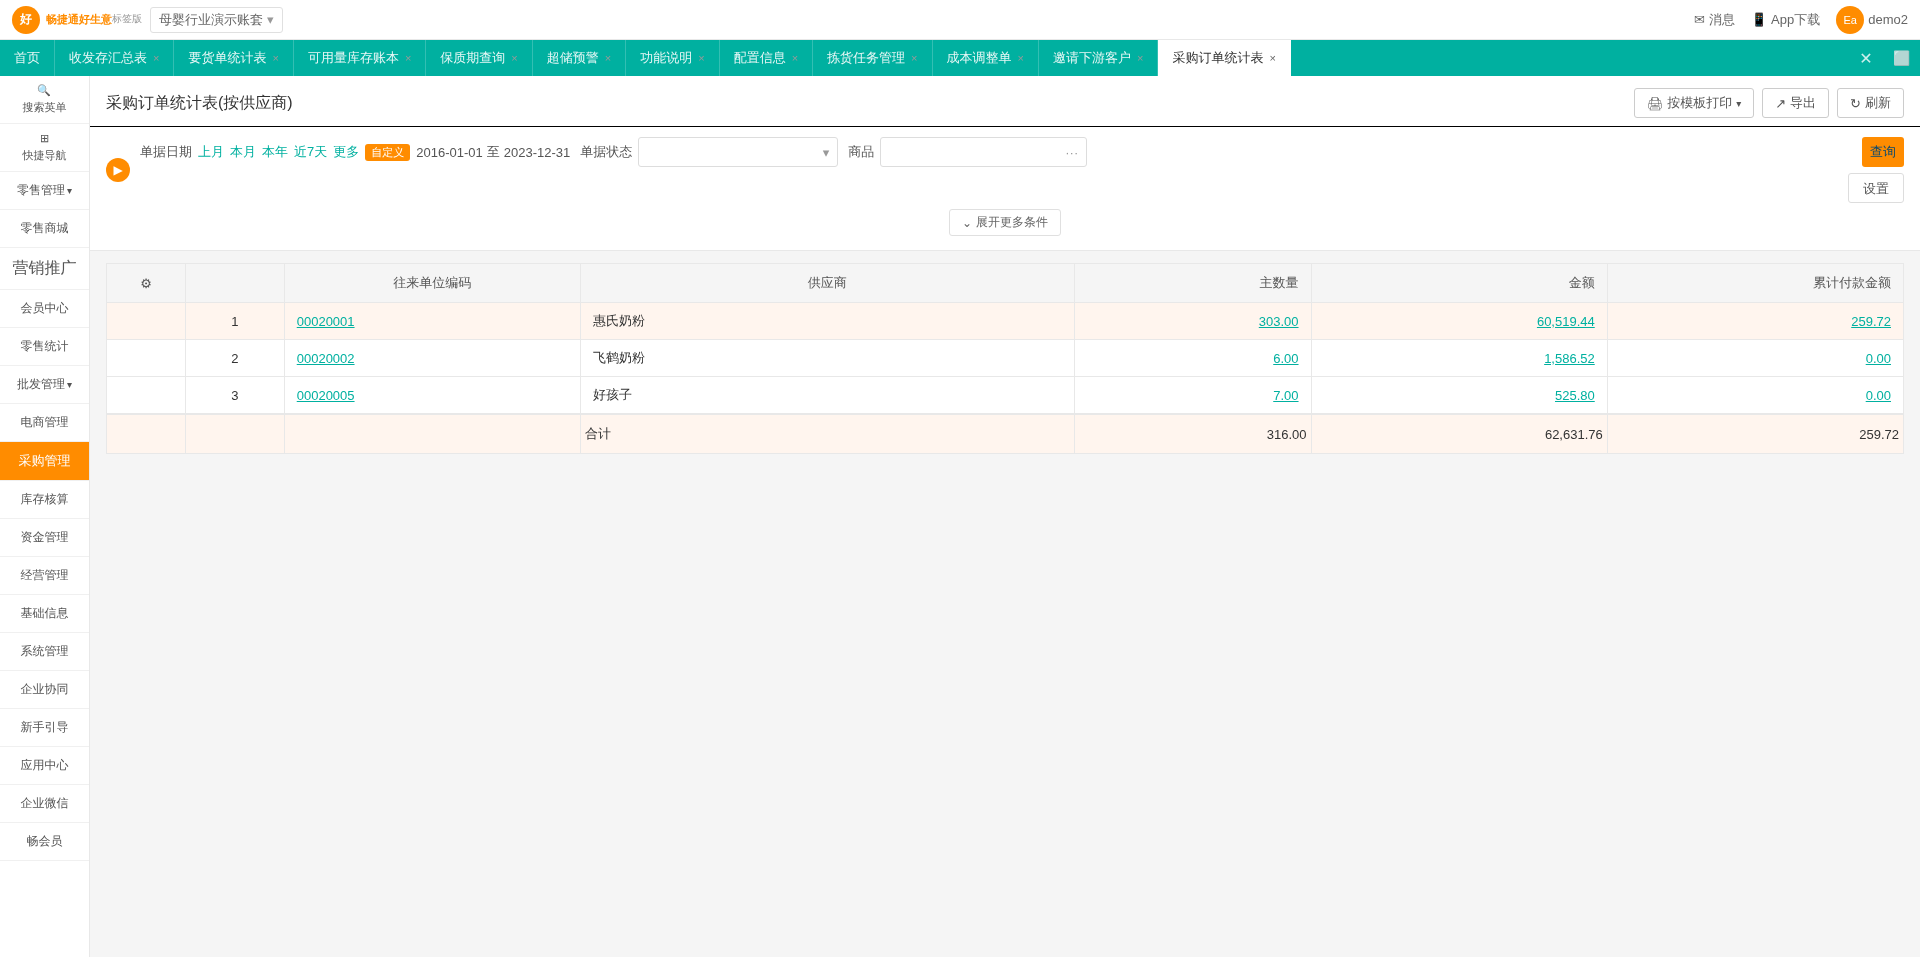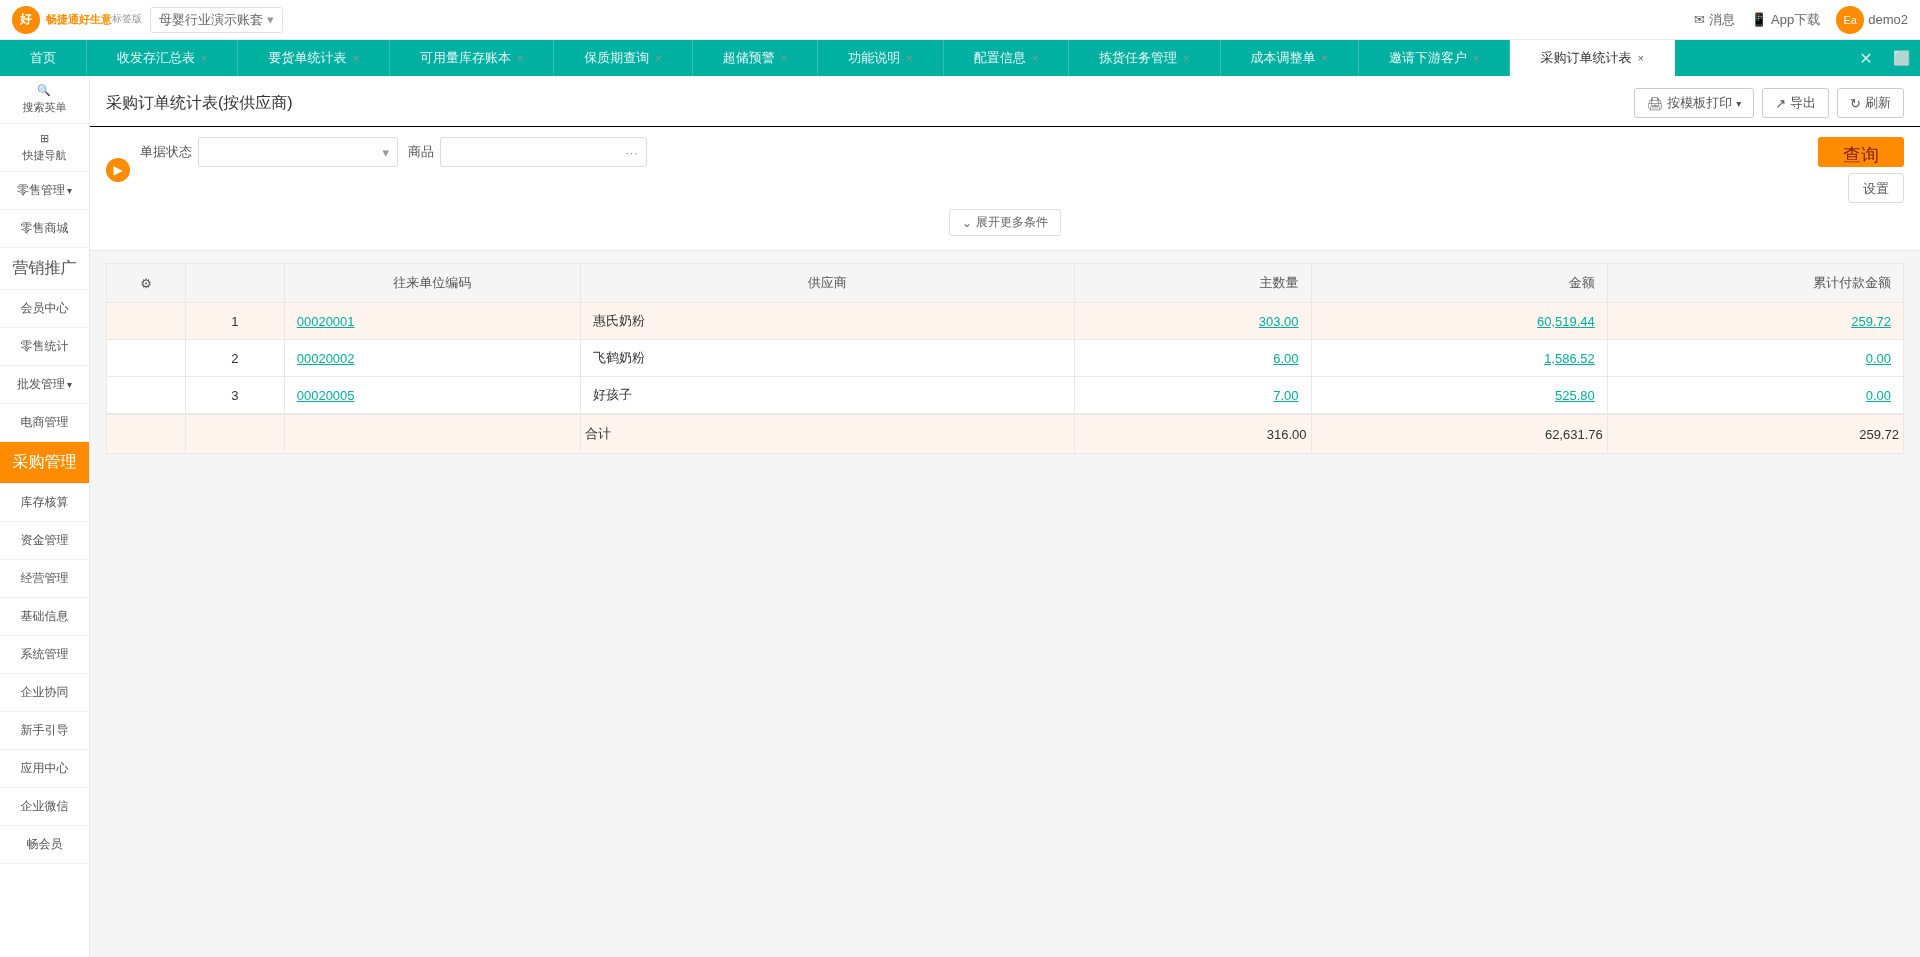--- a/index.html
+++ b/index.html
@@ -10,21 +10,21 @@
     .top-bar-left { display: flex; align-items: center; gap: 8px; }
     .logo-area { display: flex; align-items: center; gap: 6px; }
     .logo-icon { width: 28px; height: 28px; background: #ff8c00; border-radius: 50%; display: flex; align-items: center; justify-content: center; color: white; font-size: 12px; font-weight: bold; }
     .workspace-selector { display: flex; align-items: center; gap: 4px; color: #666; font-size: 13px; cursor: pointer; padding: 0 8px; border: 1px solid #e0e0e0; border-radius: 3px; height: 26px; }
     .top-bar-right { display: flex; align-items: center; gap: 16px; color: #666; font-size: 13px; }
     .top-bar-right .item { display: flex; align-items: center; gap: 4px; cursor: pointer; }
     .avatar { width: 28px; height: 28px; border-radius: 50%; background: #ff8c00; display: flex; align-items: center; justify-content: center; color: white; font-size: 11px; }
 
     
     .nav-tabs { height: 36px; background: #00b0a0; display: flex; align-items: center; flex-shrink: 0; overflow: hidden; }
-    .nav-tab { padding: 0 30px; height: 54px; display: flex; align-items: center; color: rgba(255,255,255,0.9); font-size: 13px; cursor: pointer; white-space: nowrap; border-right: 1px solid rgba(255,255,255,0.2); position: relative; }
+    .nav-tab { padding: 0 14px; height: 54px; display: flex; align-items: center; color: rgba(255,255,255,0.9); font-size: 13px; cursor: pointer; white-space: nowrap; border-right: 1px solid rgba(255,255,255,0.2); position: relative; }
     .nav-tab.active { background: #fff; color: #333; font-weight: 500; }
     .nav-tab .close-btn { margin-left: 6px; color: #999; font-size: 11px; }
     .nav-tab.active .close-btn { color: #666; }
     .nav-tabs-right { margin-left: auto; display: flex; align-items: center; }
     .nav-close-btn { width: 36px; height: 36px; display: flex; align-items: center; justify-content: center; color: rgba(255,255,255,0.8); cursor: pointer; font-size: 16px; }
     .nav-max-btn { width: 36px; height: 36px; display: flex; align-items: center; justify-content: center; color: rgba(255,255,255,0.8); cursor: pointer; font-size: 14px; }
 
     
     .main-layout { display: flex; flex: 1; overflow: hidden; }
 
@@ -67,21 +67,21 @@
     .data-table .amount-col { text-align: right; width: 150px; }
     .data-table .paid-col { text-align: right; width: 150px; }
     .data-table a { color: #00b0a0; text-decoration: underline; cursor: pointer; }
     .gear-col { width: 40px; text-align: center; }
 
     
     .summary-row { position: sticky; bottom: 0; background: #fdf3e7; border-top: 2px solid #e8e8e8; }
     .summary-row td { font-weight: 500; padding: 10px 4px; }
 
     
-    .btn-search { background: #ff8c00; color: #7f1d1d; border: none; padding: 6px 25px; border-radius: 3px; cursor: pointer; font-size: 18px; height: 30px; }
+    .btn-search { background: #ff8c00; color: #0c4a6e; border: none; padding: 6px 8px; border-radius: 3px; cursor: pointer; font-size: 13px; height: 30px; }
     .btn-settings { background: #fff; color: #555; border: 1px solid #ddd; padding: 6px 14px; border-radius: 3px; cursor: pointer; font-size: 13px; height: 30px; }
 
     .toggle-expand-btn { background: #fff; border: 1px solid #e0e0e0; border-radius: 3px; padding: 4px 12px; font-size: 12px; color: #666; cursor: pointer; display: flex; align-items: center; gap: 4px; }
 
     .filter-wrapper { position: relative; background: #fff; padding: 10px 16px; border-bottom: 1px solid #e8e8e8; }
     .filter-main-row { display: flex; align-items: flex-start; }
     .filter-fields { display: flex; flex-wrap: wrap; gap: 10px; align-items: center; flex: 1; }
     .filter-actions { display: flex; flex-direction: column; gap: 6px; align-items: flex-end; justify-content: flex-start; padding-left: 12px; }
 
     .collapse-arrow { width: 24px; height: 24px; background: #ff8c00; border-radius: 50%; display: flex; align-items: center; justify-content: center; color: white; cursor: pointer; font-size: 12px; flex-shrink: 0; margin-right: 10px; align-self: center; }
@@ -202,21 +202,21 @@
         <div class="sidebar-item">
           <span style="font-size: 12px; display: flex; align-items: center; gap: 2px;">零售统计</span>
         </div>
         <div class="sidebar-item">
           <span style="font-size: 12px; display: flex; align-items: center; gap: 2px;">批发管理<span style="font-size: 10px;"> ▾</span></span>
         </div>
         <div class="sidebar-item">
           <span style="font-size: 12px; display: flex; align-items: center; gap: 2px;">电商管理</span>
         </div>
         <div class="sidebar-item active">
-          <span style="font-size: 16px; display: flex; align-items: center; gap: 2px;">采购管理</span>
+          <span style="font-size: 13px; display: flex; align-items: center; gap: 2px;">采购管理</span>
         </div>
         <div class="sidebar-item">
           <span style="font-size: 12px; display: flex; align-items: center; gap: 2px;">库存核算</span>
         </div>
         <div class="sidebar-item">
           <span style="font-size: 12px; display: flex; align-items: center; gap: 2px;">资金管理</span>
         </div>
         <div class="sidebar-item">
           <span style="font-size: 12px; display: flex; align-items: center; gap: 2px;">经营管理</span>
         </div>
@@ -263,20 +263,36 @@
           <span>刷新</span>
         </button>
       </div>
     </div>
 
     <div class="filter-wrapper">
       <div class="filter-main-row">
         <div class="collapse-arrow">▶</div>
         <div class="filter-fields">
 
+          <div class="filter-item">
+            <span class="filter-label">单据日期</span>
+            <div class="filter-date-shortcuts">
+              <span class="date-shortcut">上月</span>
+              <span class="date-shortcut">本月</span>
+              <span class="date-shortcut">本年</span>
+              <span class="date-shortcut">近7天</span>
+              <span class="date-shortcut">更多</span>
+              <span class="custom-badge">自定义</span>
+            </div>
+            <div class="date-range">
+              <span>2016-01-01</span>
+              <span> 至 </span>
+              <span>2023-12-31</span>
+            </div>
+          </div>
 
           <div class="filter-item">
             <span class="filter-label">单据状态</span>
             <div class="filter-select" style="min-width:200px;">
               <span></span>
               <span style="color:#999;">▾</span>
             </div>
           </div>
 
           <div class="filter-item">

